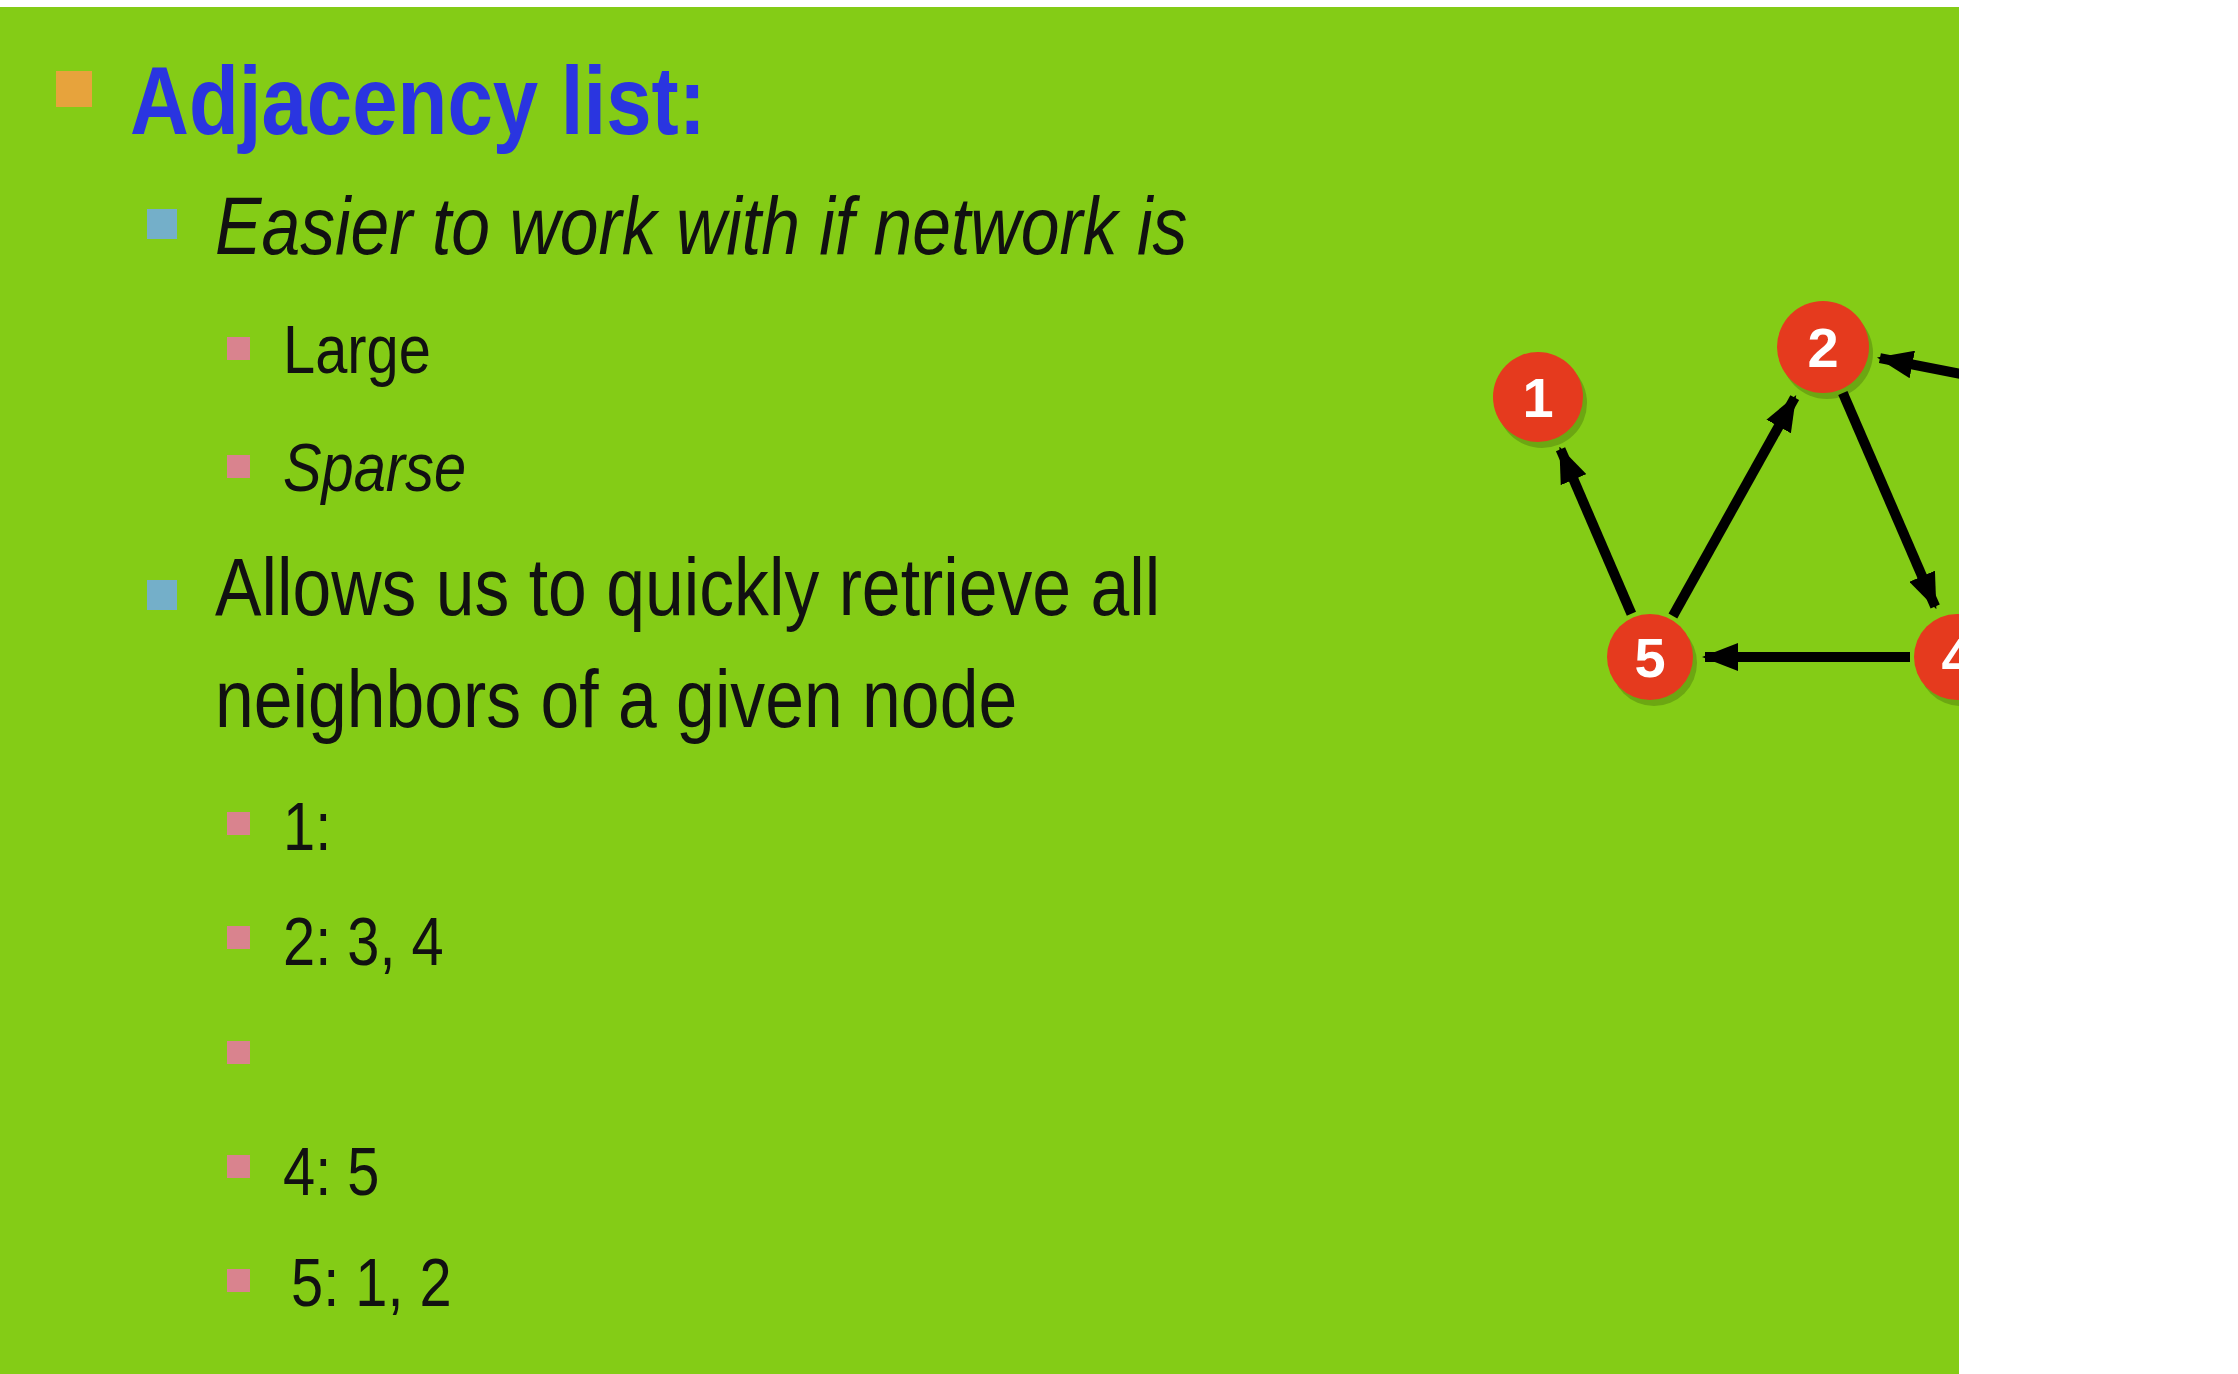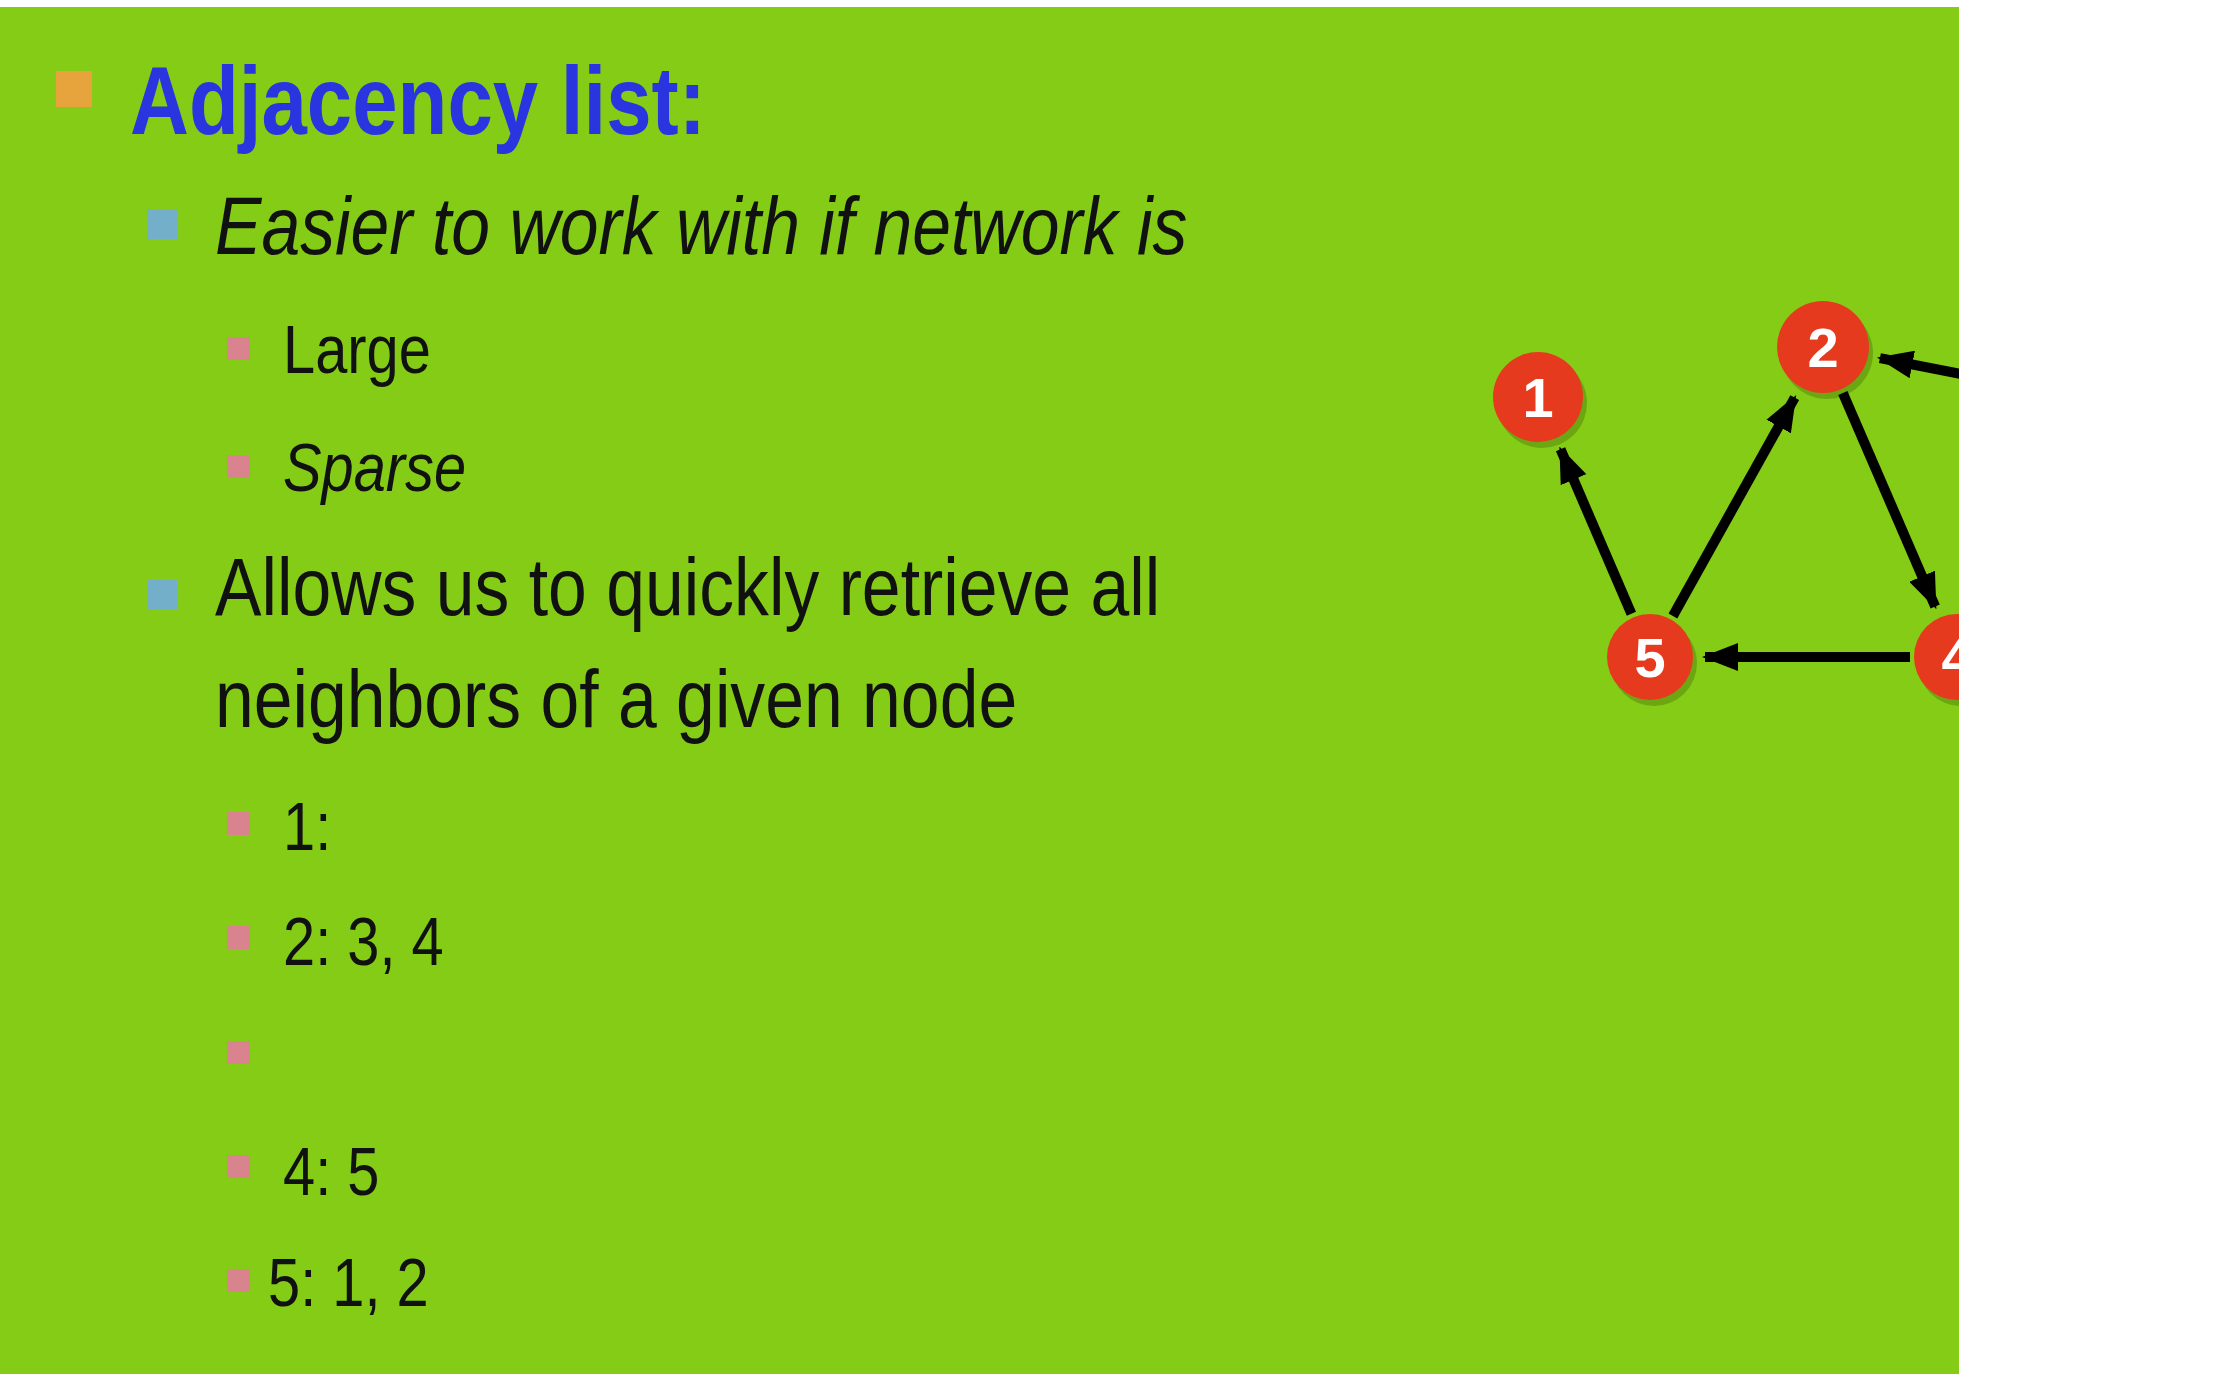--- a/index.html
+++ b/index.html
@@ -65,21 +65,21 @@
   </div>
 
   <span class="sq sq-l3" style="left:227px; top:1034px;"></span>
 
   <span class="sq sq-l3" style="left:227px; top:1148px;"></span>
   <div class="abs" style="left:283px; top:1130px;">
     <span class="txt l3">4: 5</span>
   </div>
 
   <span class="sq sq-l3" style="left:227px; top:1262px;"></span>
-  <div class="abs" style="left:268px; top:1241px;text-align:center;">
+  <div class="abs" style="left:291px; top:1241px;text-align:center;">
     <span class="txt l3">5: 1, 2</span>
   </div>
 
   <svg class="abs" style="left:1440px; top:255px;" width="798" height="500" viewBox="0 0 798 500">
     <defs>
       <marker id="ah" markerUnits="userSpaceOnUse" markerWidth="36" markerHeight="28" refX="33" refY="14" orient="auto-start-reverse">
         <path d="M0,0 L36,14 L0,28 Z" fill="#000000"></path>
       </marker>
     </defs>
   <line x1="191.4056768860418" y1="351.8346070568827" x2="120.55056207437485" y2="187.34951910122734" stroke="#000000" stroke-width="10" marker-end="url(#ah)"></line>

